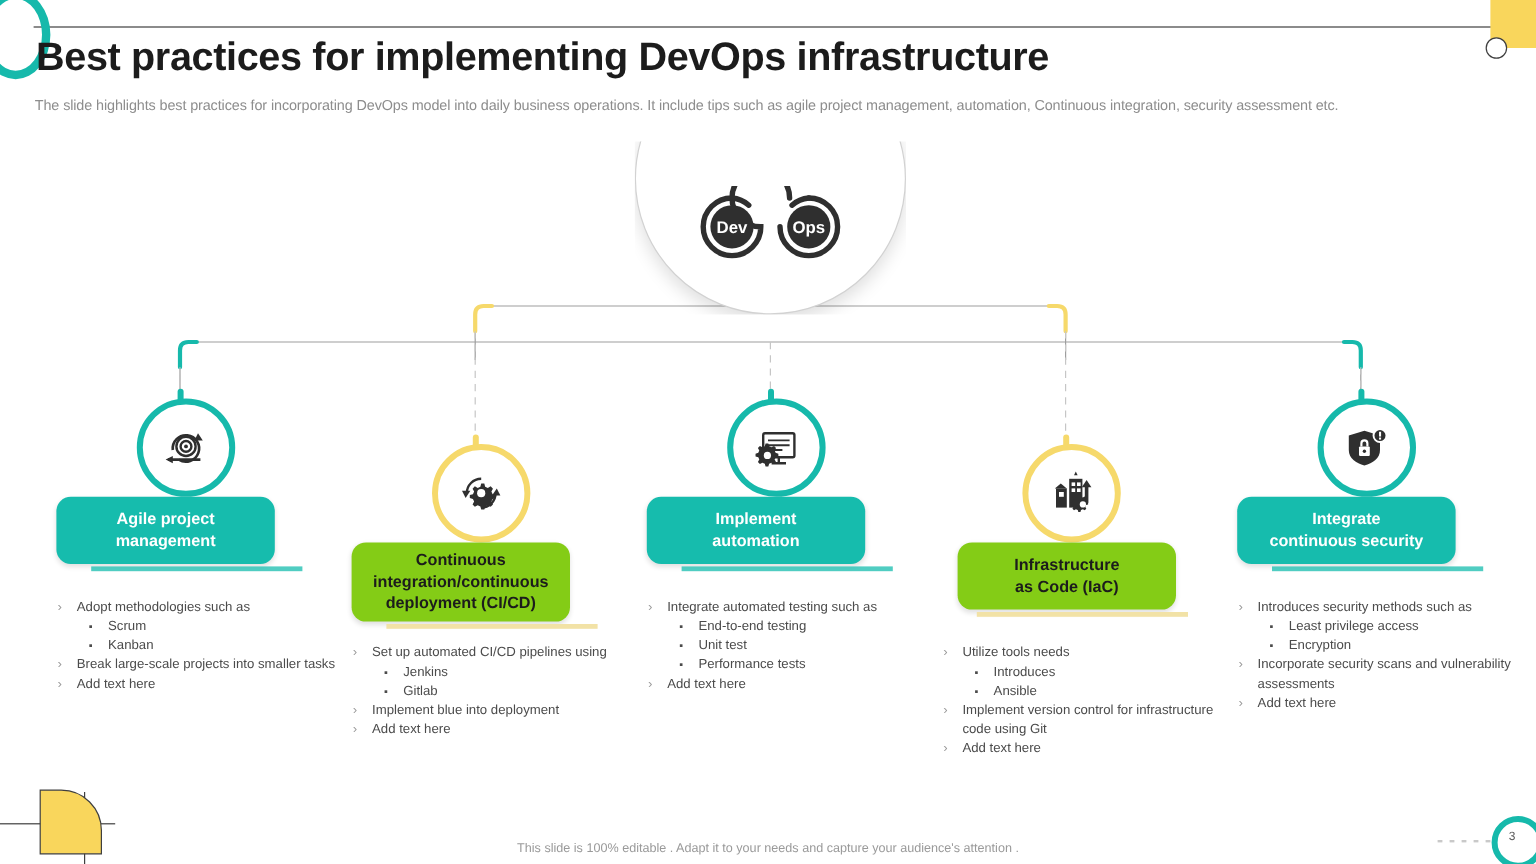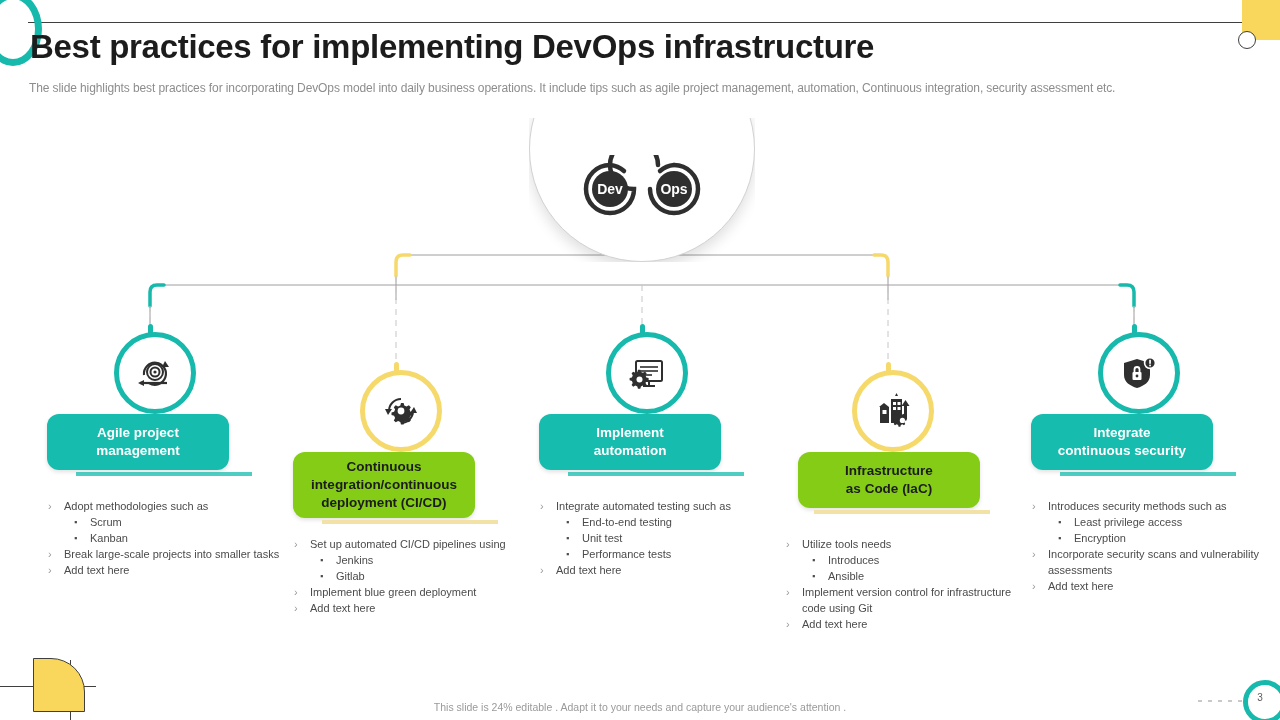--- a/index.html
+++ b/index.html
@@ -198,21 +198,21 @@
       <div class="b2">
           <span class="mk">▪</span>
           <span class="tx">Jenkins</span>
         </div>
       <div class="b2">
           <span class="mk">▪</span>
           <span class="tx">Gitlab</span>
         </div>
       <div class="b1">
           <span class="mk">›</span>
-          <span class="tx">Implement blue green deployment</span>
+          <span class="tx">Implement blue into deployment</span>
         </div>
       <div class="b1">
           <span class="mk">›</span>
           <span class="tx">Add text here</span>
         </div>
     </div>
   </div>
 
   <div class="node" style="left:520px;top:320px;">
     <div class="stub" style="left:120px;top:4px;"></div>
@@ -337,15 +337,15 @@
           <span class="mk">›</span>
           <span class="tx">Incorporate security scans and vulnerability assessments</span>
         </div>
       <div class="b1">
           <span class="mk">›</span>
           <span class="tx">Add text here</span>
         </div>
     </div>
   </div>
 
-  <div class="footer">This slide is 24% editable . Adapt it to your needs and capture your audience's attention .</div>
+  <div class="footer">This slide is 100% editable . Adapt it to your needs and capture your audience's attention .</div>
 
 </div>
 
 </body></html>

